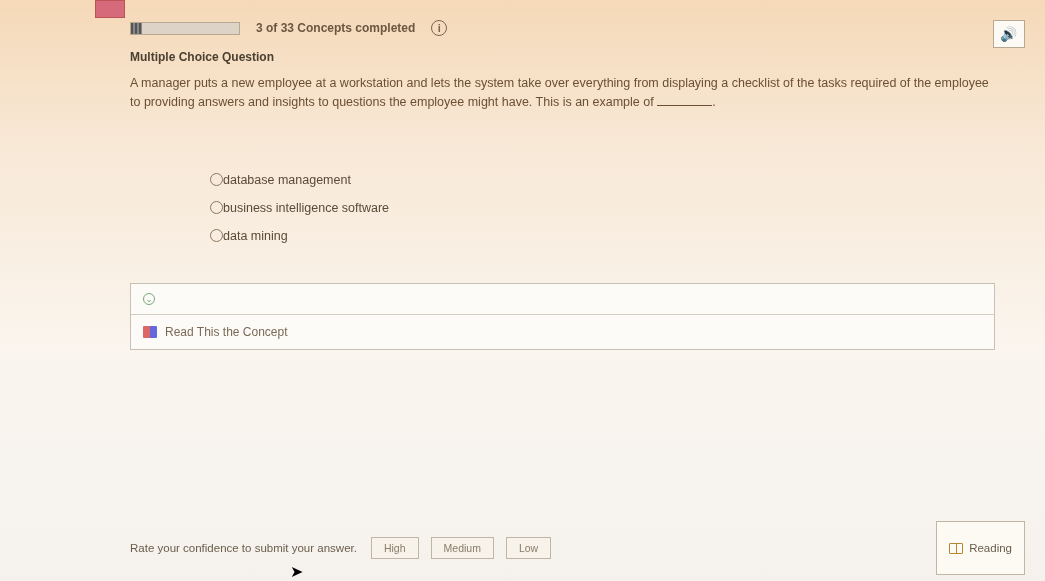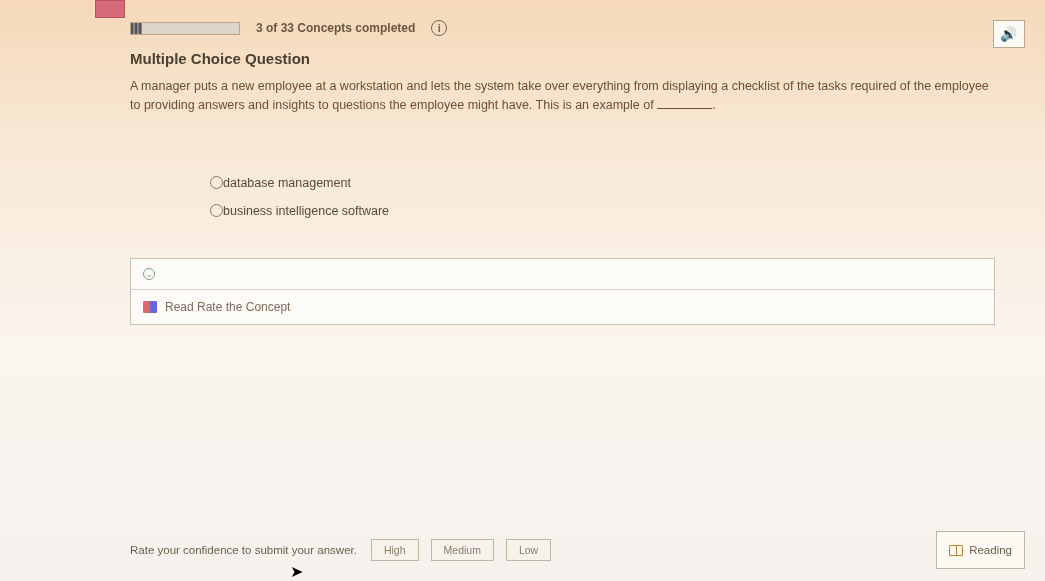--- a/index.html
+++ b/index.html
@@ -65,21 +65,21 @@
       right: 20px; top: 20px;
       width: 32px; height: 28px;
       border: 1px solid #b8a890;
       background: #fdfaf5;
       display:flex;align-items:center;justify-content:center;
       font-size: 14px;
       color: #555;
       cursor: pointer;
     }
     .q-title {
-      font-size: 15px;
+      font-size: 12px;
       font-weight: bold;
       color: #4b4132;
       margin-bottom: 10px;
     }
     .q-text {
       font-size: 12.5px;
       color: #6b4f33;
       line-height: 1.55;
       margin-bottom: 60px;
       max-width: 860px;
@@ -133,41 +133,41 @@
       color: #7a6a55;
       display:flex;align-items:center;gap:8px;
     }
     .book-icon {
       width:14px;height:12px;
       background:linear-gradient(90deg,#d66 50%,#66d 50%);
       border-radius:1px;
     }
     .footer {
       position:absolute;
-      bottom: 12px;
+      bottom: 6px;
       left: 130px;
       right: 20px;
       display:flex;
       align-items:center;
       font-size: 11.5px;
       color: #6a5d4a;
     }
     .footer .buttons { display:flex; gap:12px; margin-left: 14px;}
     .conf-btn {
       border:1px solid #c0b6a6;
       padding: 4px 12px;
       background: #f7f2ea;
       font-size:10.5px;
       color:#8a7c68;
       cursor:pointer;
     }
     .reading-btn {
       margin-left: auto;
       border:1px solid #c0b6a6;
-      padding: 12px 12px;
+      padding: 20px 12px;
       background:#fdfaf4;
       font-size:11.5px;
       color:#6a5d4a;
       display:flex;align-items:center;gap:6px;
       cursor:pointer;
     }
     .reading-icon{
       width:14px;height:11px;
       border:1.2px solid #b88830;
       border-radius:1px;
@@ -207,29 +207,33 @@
 
   <div class="options">
     <div class="option">
       <span class="radio"></span>
       <span>database management</span>
     </div>
     <div class="option">
       <span class="radio"></span>
       <span>business intelligence software</span>
     </div>
+    <div class="option">
+      <span class="radio"></span>
+      <span>data mining</span>
+    </div>
   </div>
 
   <div class="help-box">
     <div class="help-header">
       <span class="chev">⌄</span>
     </div>
     <div class="help-body">
       <span class="book-icon"></span>
-      <span>Read Rate the Concept</span>
+      <span>Read This the Concept</span>
     </div>
   </div>
 
   <div class="footer">
     <span>Rate your confidence to submit your answer.</span>
     <div class="buttons">
       <div class="conf-btn">High</div>
       <div class="conf-btn">Medium</div>
       <div class="conf-btn">Low</div>
     </div>

